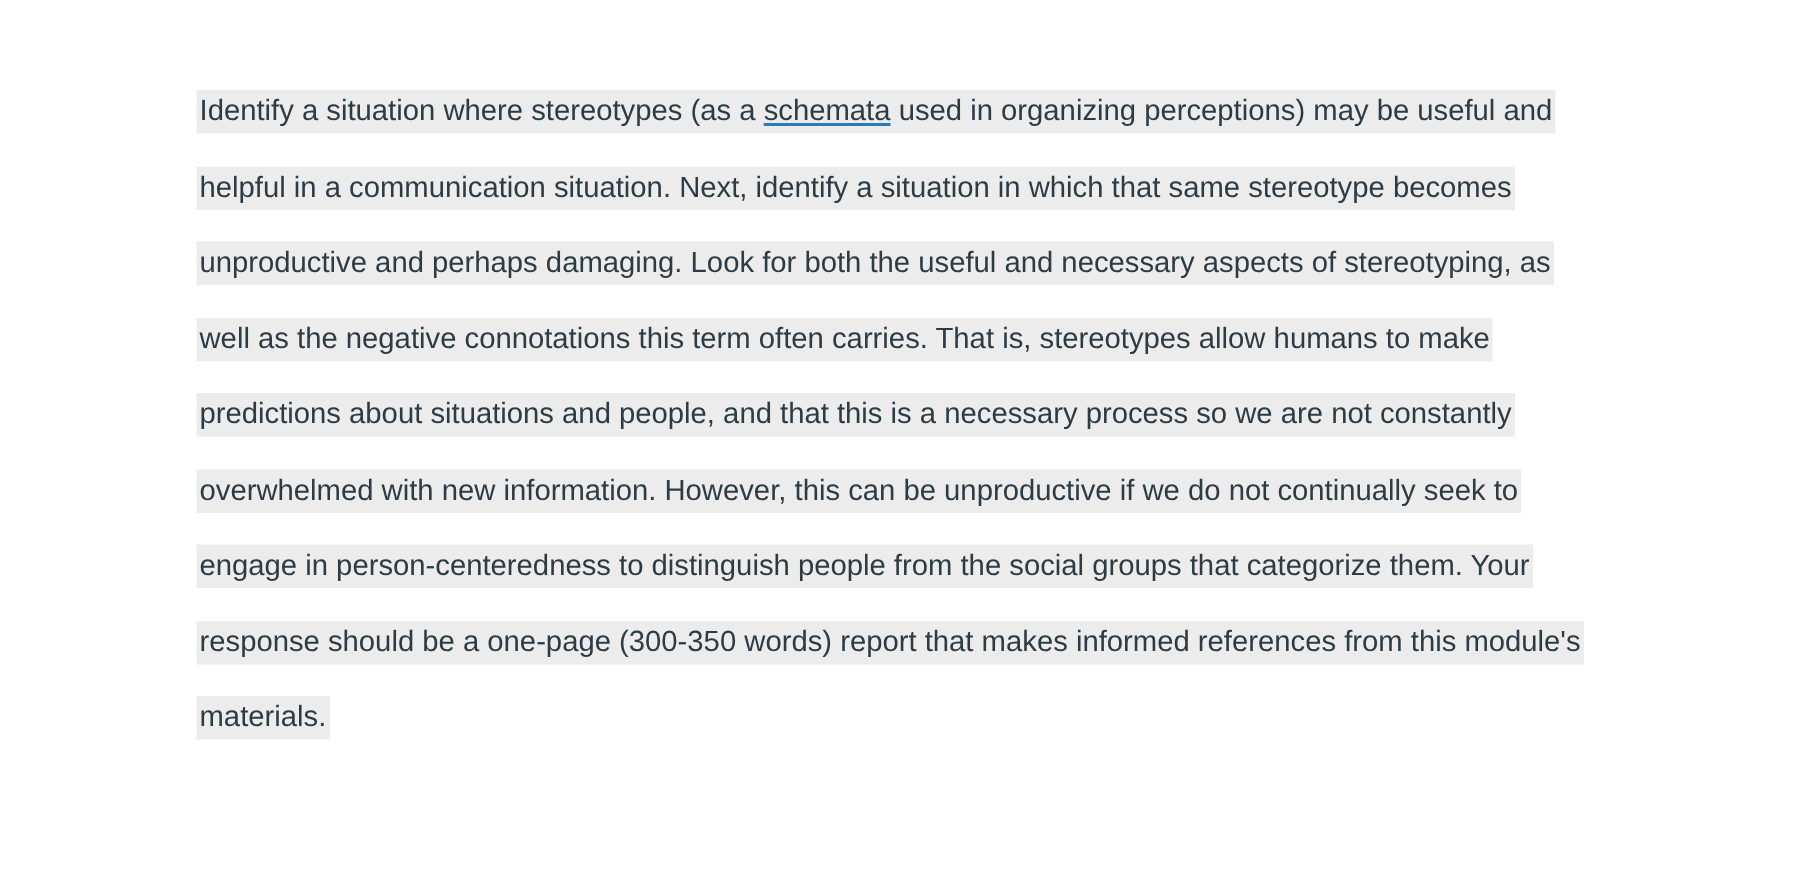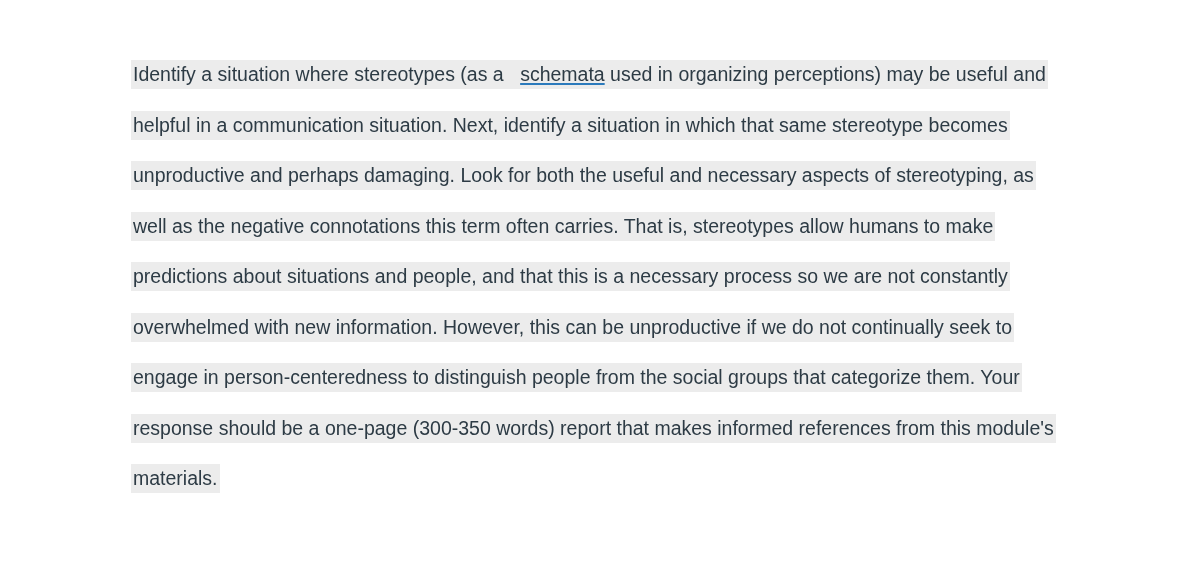--- a/index.html
+++ b/index.html
@@ -32,21 +32,20 @@
     -webkit-box-decoration-break: clone;
     box-decoration-break: clone;
   }
   a.link {
     color: inherit;
     text-decoration: underline;
     text-decoration-color: #2b7abc;
     text-decoration-thickness: 1.5px;
     text-underline-offset: 2px;
     cursor: pointer;
-    margin-left: 11px;
   }
 </style>
 </head>
 <body>
 
 <div class="page">
   <p class="prompt"><span class="hl"><span>Identify a situation where stereotypes (as a </span><a href="#" class="link">schemata</a><span> used in organizing perceptions) may be useful and helpful in a communication situation. Next, identify a situation in which that same stereotype becomes unproductive and perhaps damaging. Look for both the useful and necessary aspects of stereotyping, as well as the negative connotations this term often carries. That is, stereotypes allow humans to make predictions about situations and people, and that this is a necessary process so we are not constantly overwhelmed with new information. However, this can be unproductive if we do not continually seek to engage in person-centeredness to distinguish people from the social groups that categorize them. Your response should be a one-page (300-350 words) report that makes informed references from this module's materials.</span></span></p>
 </div>
 
 </body></html>

